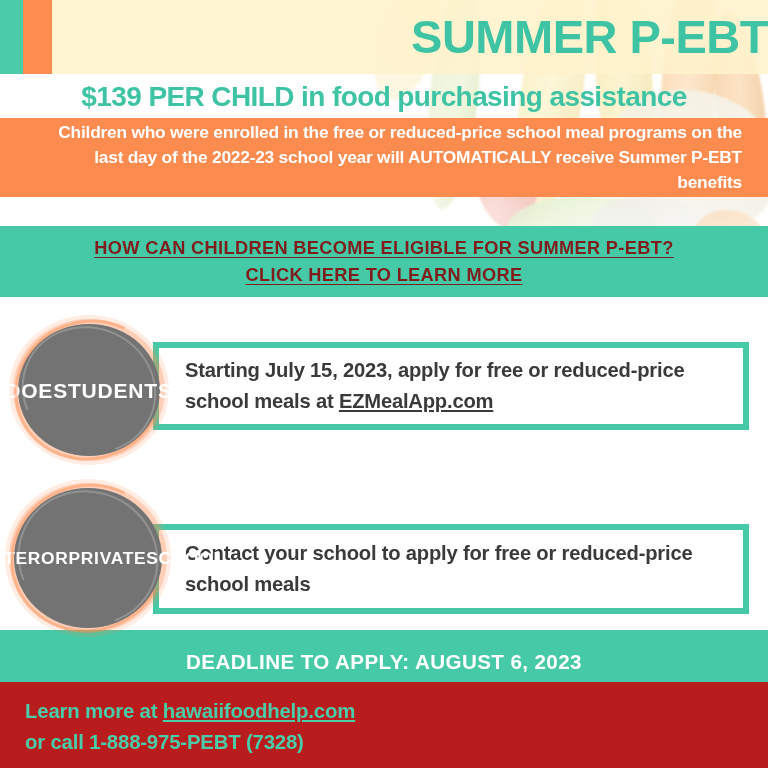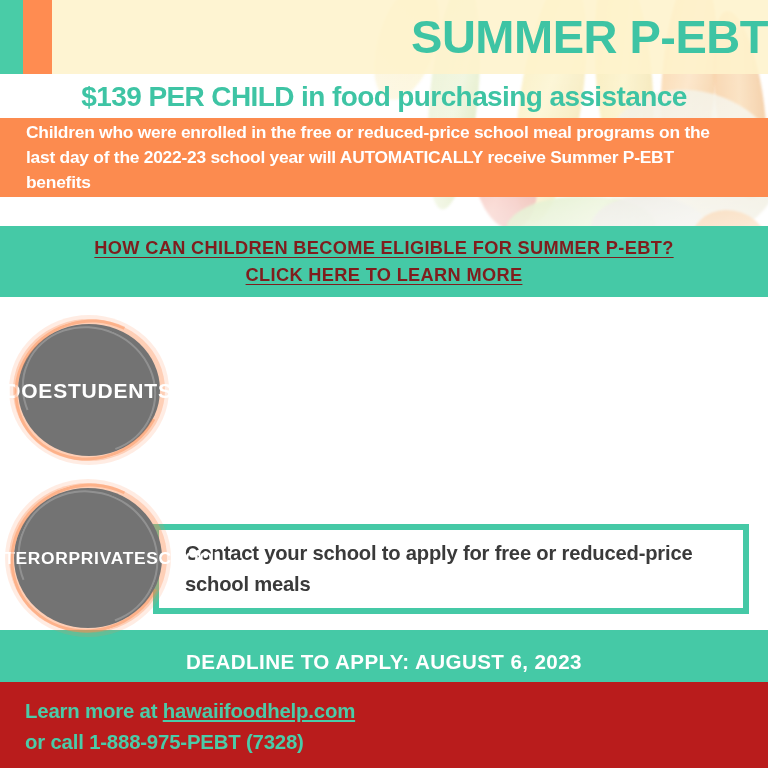--- a/index.html
+++ b/index.html
@@ -109,21 +109,21 @@
   .orange-band {
     position: absolute; left: 0; top: 118px; width: 768px; height: 79px;
     background: #FC8B4F;
     display: flex; align-items: center; justify-content: center;
   }
   .orange-band p {
     color: #ffffff;
     font-size: 17.4px;
     font-weight: bold;
     line-height: 25px;
-    text-align: left;
+    text-align: right;
     letter-spacing: -.25px;
     padding: 0 26px;
   }
 
   
   .link-band {
     position: absolute; left: 0; top: 226px; width: 768px; height: 71px;
     background: #45C9A6;
     display: flex; align-items: center; justify-content: center;
   }
@@ -278,20 +278,23 @@
     </div>
   </div>
 
   <div class="row row-doe">
     <div class="badge badge-doe">
       <div class="brush"></div>
         <div class="brush2"></div>
       <span>DOE</span>
       <span>STUDENTS</span>
     </div>
+    <div class="statement statement-doe">
+      <p><span>Starting July 15, 2023, apply for free or reduced-price school meals at </span><span class="urlword">EZMealApp.com</span></p>
+    </div>
   </div>
 
   <div class="row row-charter">
     <div class="badge badge-charter">
       <div class="brush"></div>
         <div class="brush2"></div>
       <span>CHARTER</span>
       <span>OR</span>
       <span>PRIVATE</span>
       <span>SCHOOL</span>

